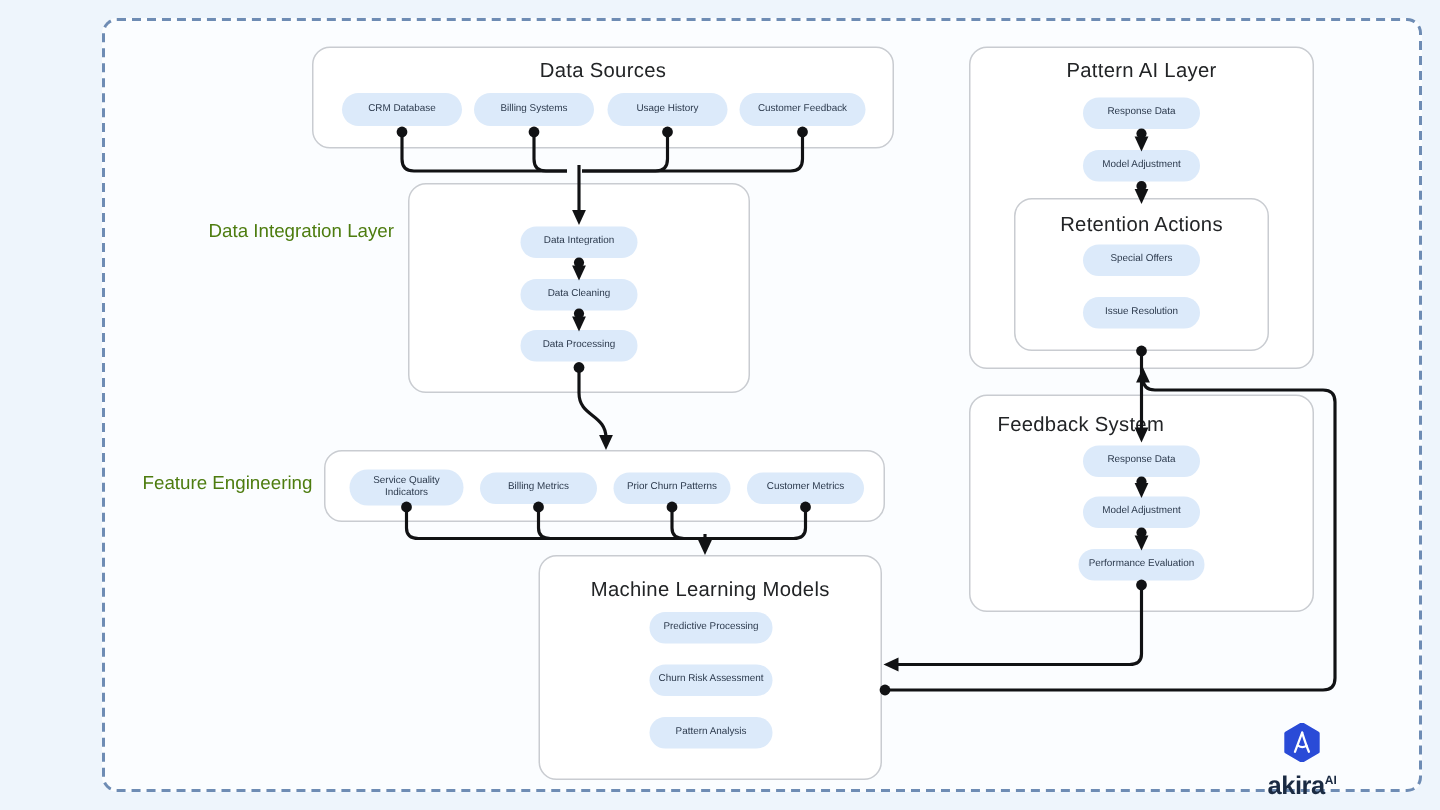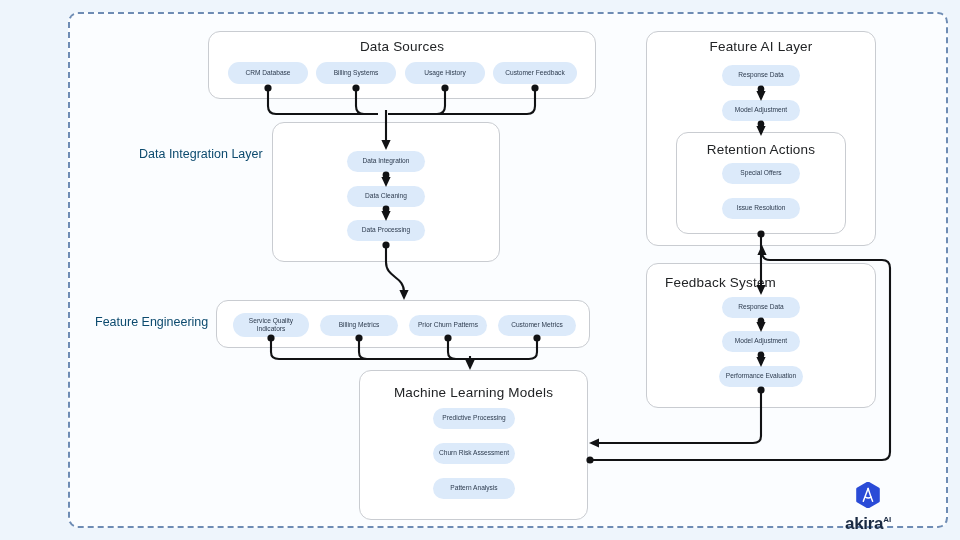--- a/index.html
+++ b/index.html
@@ -38,21 +38,21 @@
     position:absolute;box-sizing:border-box;
     background:#dceafa;border-radius:14px;
     color:#2c3a4d;font-size:6.6px;
     display:flex;align-items:center;justify-content:center;
     text-align:center;line-height:1.25;
     padding:0 4px;
   }
 
   
   .ext-label{
-    position:absolute;font-size:12.5px;color:#0c4a6e;white-space:nowrap;
+    position:absolute;font-size:12.5px;color:#4d7c0f;white-space:nowrap;
   }
 
   
   svg.wires{position:absolute;left:0;top:0;width:960px;height:540px;
     pointer-events:none;}
   svg.wires path{fill:none;stroke:#111214;stroke-width:2.1;
     stroke-linecap:butt;stroke-linejoin:round;}
   svg.wires circle{fill:#111214;}
   svg.wires polygon{fill:#111214;}
 
@@ -95,21 +95,21 @@
   <div class="pill" style="left:498px;top:315px;width:78px;height:21px;">Customer Metrics</div>
 
   <div class="panel" style="left:359px;top:370px;width:229px;height:150px;">
     <div class="panel-title" style="top:14px;">Machine Learning Models</div>
   </div>
   <div class="pill" style="left:433px;top:408px;width:82px;height:21px;">Predictive Processing</div>
   <div class="pill" style="left:433px;top:443px;width:82px;height:21px;">Churn Risk Assessment</div>
   <div class="pill" style="left:433px;top:478px;width:82px;height:21px;">Pattern Analysis</div>
 
   <div class="panel" style="left:646px;top:31px;width:230px;height:215px;">
-    <div class="panel-title" style="top:7px;">Feature AI Layer</div>
+    <div class="panel-title" style="top:7px;">Pattern AI Layer</div>
   </div>
   <div class="pill" style="left:722px;top:65px;width:78px;height:21px;">Response Data</div>
   <div class="pill" style="left:722px;top:100px;width:78px;height:21px;">Model Adjustment</div>
 
   <div class="panel" style="left:676px;top:132px;width:170px;height:102px;">
     <div class="panel-title" style="top:9px;">Retention Actions</div>
   </div>
   <div class="pill" style="left:722px;top:163px;width:78px;height:21px;">Special Offers</div>
   <div class="pill" style="left:722px;top:198px;width:78px;height:21px;">Issue Resolution</div>
 

